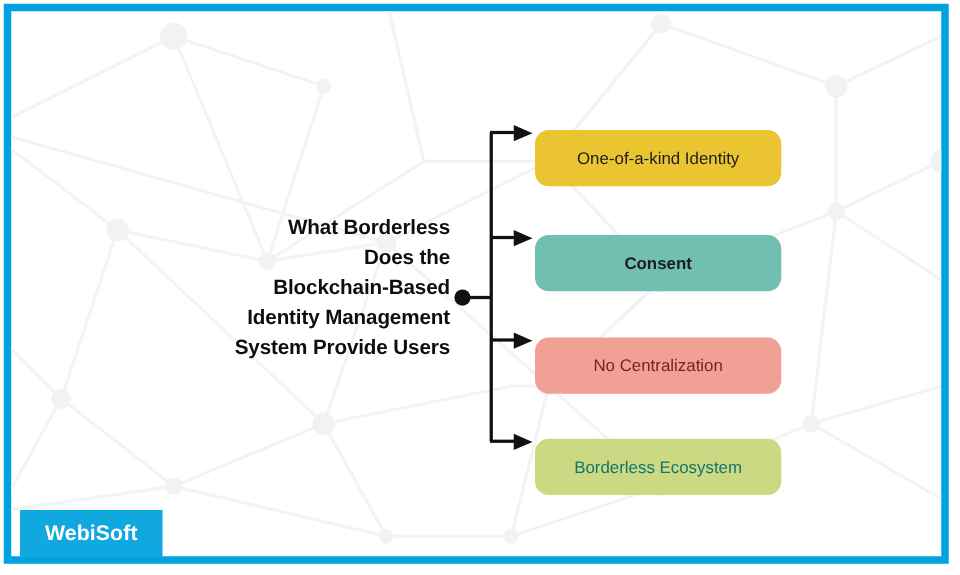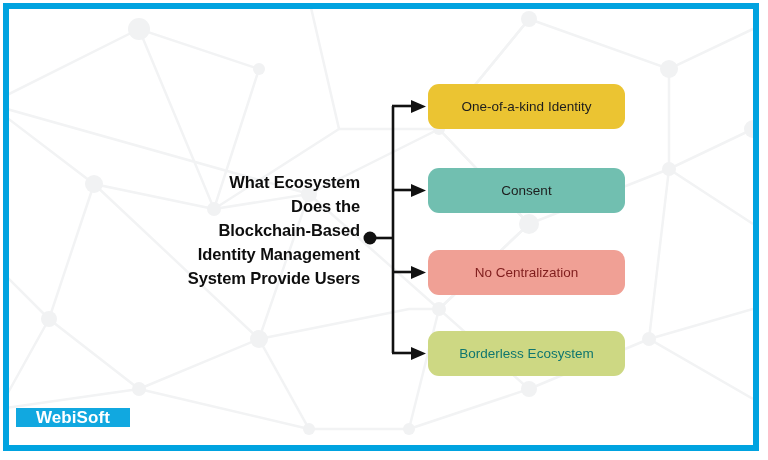--- a/index.html
+++ b/index.html
@@ -80,33 +80,34 @@
     display: flex;
     align-items: center;
     justify-content: center;
     font-family: "Liberation Sans", sans-serif;
     font-size: 13.5px;
     font-weight: 400;
     color: #1d1d1d;
     box-sizing: border-box;
     padding: 0 8px;
     text-align: center;
+    margin-top: 20px;
   }
   #node-0 { top: 84px;  }
-  #node-1 { top: 168px; }
+  #node-1 { top: 168px; font-weight: bold; }
   #node-2 { top: 250px; }
   #node-3 { top: 331px; }
 
   
   #logo {
     position: absolute;
     left: 16px;
     top: 408px;
     width: 114px;
-    height: 19px;
+    height: 38px;
     background: #11a8e0;
     display: flex;
     align-items: center;
     justify-content: center;
   }
   #logo-text {
     color: #ffffff;
     font-family: "Liberation Sans", sans-serif;
     font-size: 17px;
     font-weight: 700;
@@ -158,21 +159,21 @@
       <circle cx="40" cy="310" r="8"></circle>
       <circle cx="130" cy="380" r="7"></circle>
       <circle cx="300" cy="420" r="6"></circle>
       <circle cx="520" cy="380" r="8"></circle>
       <circle cx="640" cy="330" r="7"></circle>
       <circle cx="744" cy="120" r="9"></circle>
       <circle cx="400" cy="420" r="6"></circle>
     </g>
   </svg>
 
-  <div id="question-text" style="color: rgb(14, 14, 14);">What Ecosystem
+  <div id="question-text" style="color: rgb(14, 14, 14);">What Borderless
 Does the
 Blockchain-Based
 Identity Management
 System Provide Users</div>
 
   <svg id="connectors" viewBox="0 0 768 460">
 
     <circle cx="370" cy="238" r="6.5" fill="#111111"></circle>
 
     <line x1="374" y1="238" x2="393" y2="238" stroke="#111111" stroke-width="2.6"></line>

